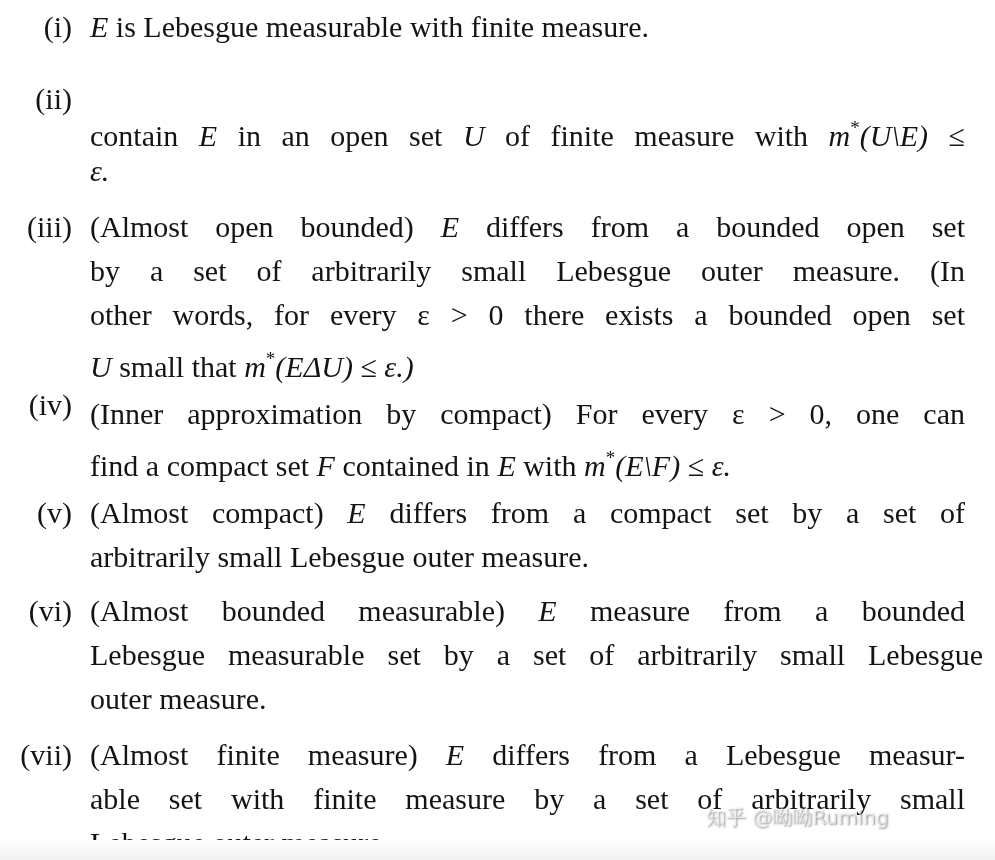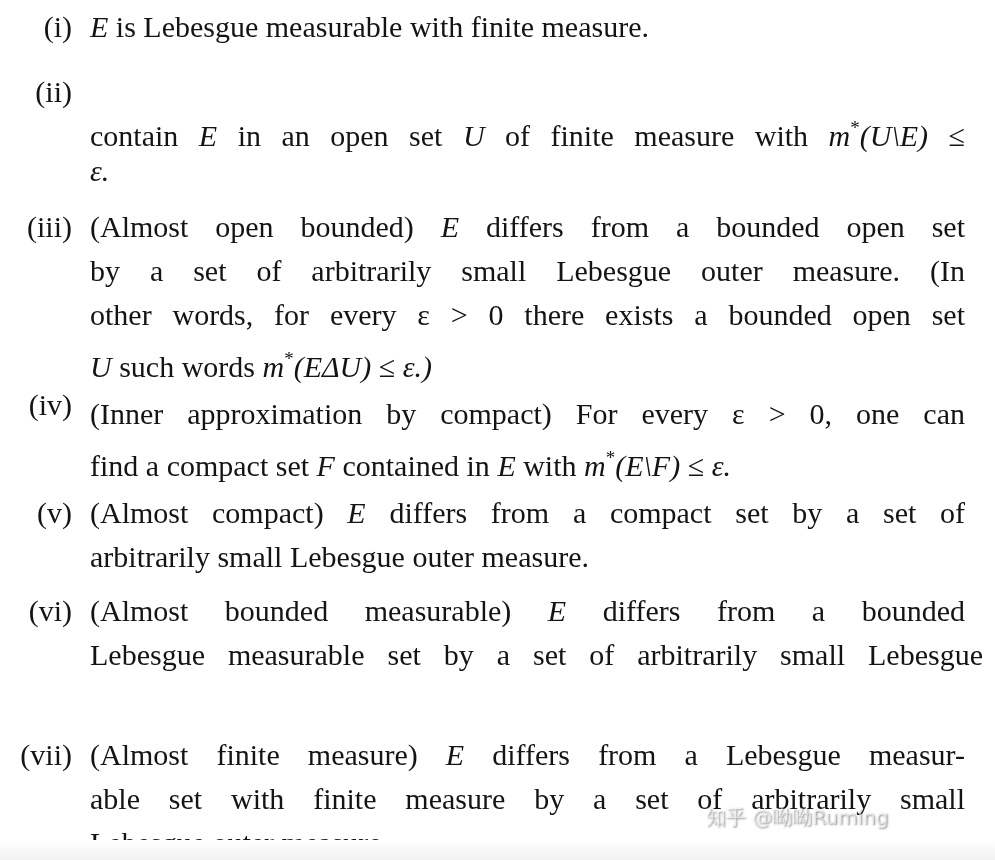--- a/index.html
+++ b/index.html
@@ -70,53 +70,54 @@
 </head>
 <body>
 
 <div class="page">
 
   <div class="label" style="top:12px">(i)</div>
   <div class="line" style="top:12px">
     <span class="m">E</span><span> is Lebesgue measurable with finite measure.</span>
   </div>
 
-  <div class="label" style="top:77px">(ii)</div>
+  <div class="label" style="top:84px">(ii)</div>
   <div class="line j w875" style="top:113px">
     <span>contain </span> <span class="m">E</span> <span> in an open set </span> <span class="m">U</span> <span> of finite measure with </span> <span class="m"><span>m</span><span class="sup">*</span><span class="m">(U\E) ≤</span></span>
   </div>
   <div class="line" style="top:156px"><span class="m">ε.</span></div>
 
   <div class="label" style="top:212px">(iii)</div>
   <div class="line j w875" style="top:212px">
     <span>(Almost open bounded) </span> <span class="m">E</span> <span> differs from a bounded open set</span>
   </div>
   <div class="line j w875" style="top:256px">by a set of arbitrarily small Lebesgue outer measure.  (In</div>
   <div class="line j w875" style="top:300px">other words, for every ε &gt; 0 there exists a bounded open set</div>
   <div class="line" style="top:344px">
-    <span class="m">U</span><span> such words </span><span class="m"><span>m</span><span class="sup">*</span><span>(EΔU) ≤ ε.)</span></span>
+    <span class="m">U</span><span> small that </span><span class="m"><span>m</span><span class="sup">*</span><span>(EΔU) ≤ ε.)</span></span>
   </div>
 
   <div class="label" style="top:390px">(iv)</div>
   <div class="line j w875" style="top:399px">(Inner approximation by compact) For every ε &gt; 0, one can</div>
   <div class="line" style="top:443px">
     <span>find a compact set </span><span class="m">F</span><span> contained in </span><span class="m">E</span><span> with </span><span class="m"><span>m</span><span class="sup">*</span><span>(E\F) ≤ ε.</span></span>
   </div>
 
   <div class="label" style="top:498px">(v)</div>
   <div class="line j w875" style="top:498px">
     <span>(Almost compact) </span> <span class="m">E</span> <span> differs from a compact set by a set of</span>
   </div>
   <div class="line" style="top:542px">arbitrarily small Lebesgue outer measure.</div>
 
   <div class="label" style="top:596px">(vi)</div>
   <div class="line j w875" style="top:596px">
-    <span>(Almost bounded measurable) </span> <span class="m">E</span> <span> differs from a bounded</span>
+    <span>(Almost bounded measurable) </span> <span class="m">E</span> <span> measure from a bounded</span>
   </div>
   <div class="line j w893" style="top:640px">Lebesgue measurable set by a set of arbitrarily small Lebesgue</div>
+  <div class="line" style="top:684px">outer measure.</div>
 
   <div class="label" style="top:740px">(vii)</div>
   <div class="line j w875" style="top:740px">
     <span>(Almost finite measure) </span> <span class="m">E</span> <span> differs from a Lebesgue measur-</span>
   </div>
   <div class="line j w875" style="top:784px">able set with finite measure by a set of arbitrarily small</div>
   <div class="line" style="top:828px">Lebesgue outer measure.</div>
 
   <div class="bottom-strip"></div>
   <div class="watermark">知乎 @呦呦Ruming</div>

